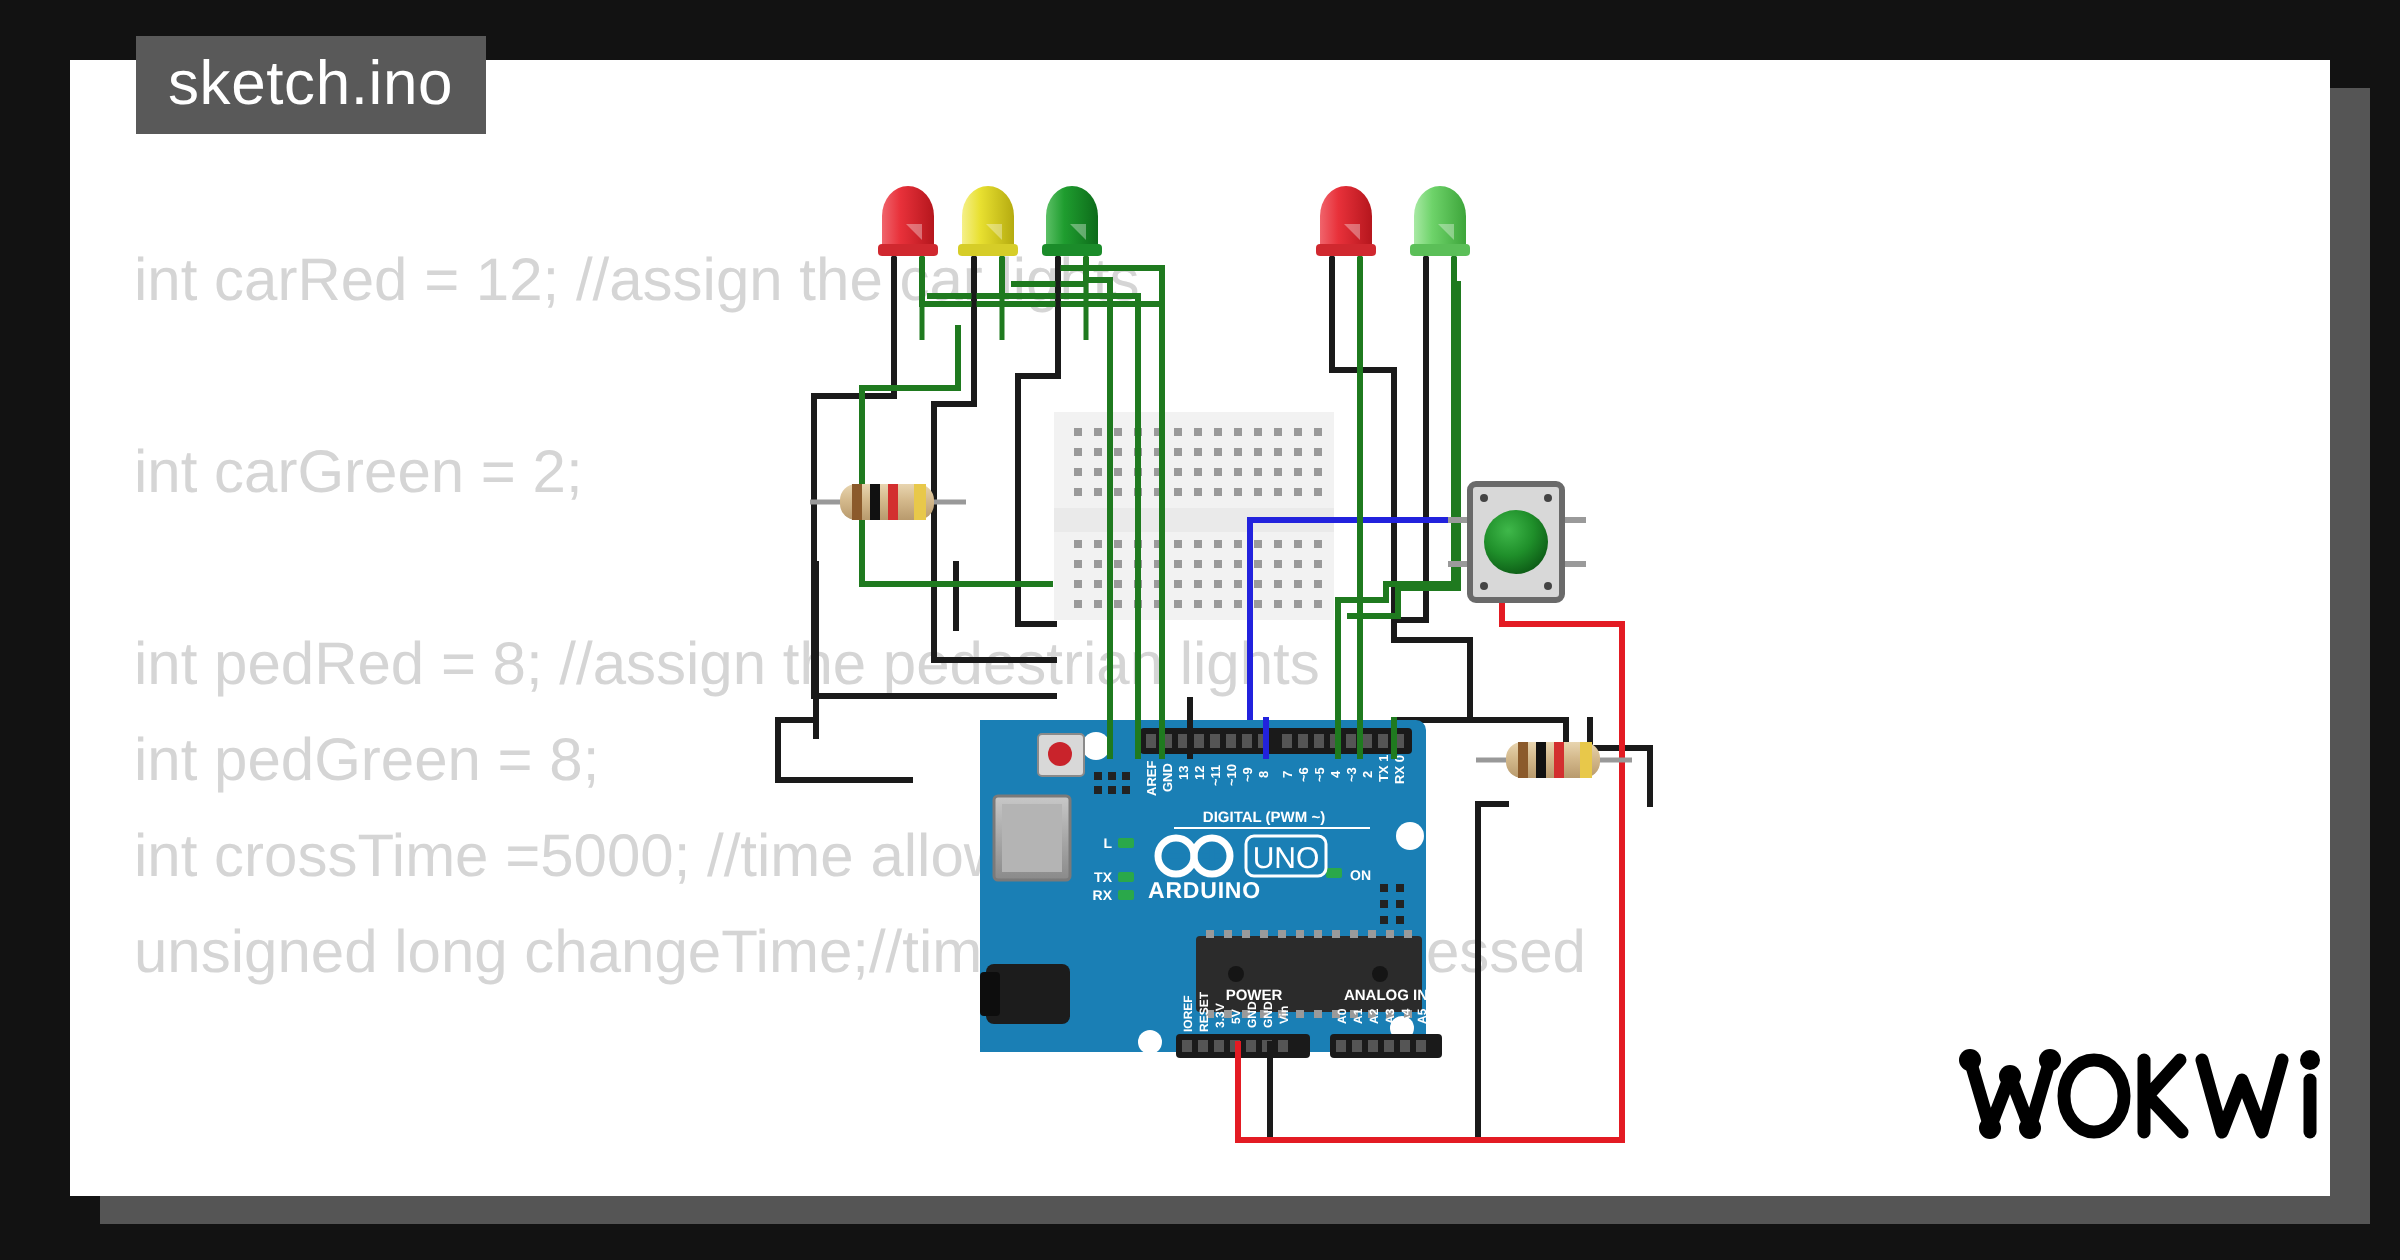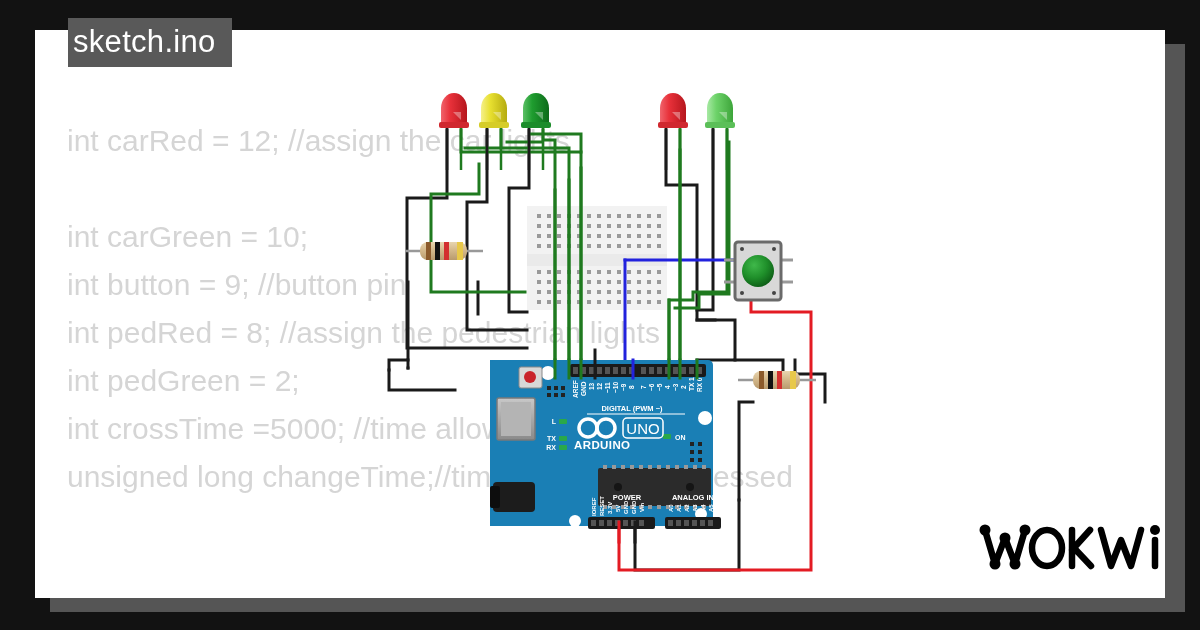--- a/index.html
+++ b/index.html
@@ -24,21 +24,21 @@
     width: 1130px; height: 568px;
     background: #ffffff;
     overflow: hidden;
   }
 
   
   .file-tab {
     position: absolute; left: 68px; top: 18px;
     background: #595959;
     color: #ffffff;
-    padding: 8px 16px 10px 5px;
+    padding: 8px 16px 10px 16px;
     font-size: 31px;
     line-height: 1.0;
     letter-spacing: 0.3px;
     z-index: 40;
     font-family: "Liberation Sans", sans-serif;
   }
 
   
   .code-layer {
     position: absolute; left: 0; top: 0;
@@ -73,24 +73,23 @@
 <body>
 
 <div id="root">
 
   <div class="shadow-band"></div>
 
   <div class="canvas">
 
     <div class="code-layer">
       <div class="code-line" style="top:96px">int carRed = 12; //assign the car lights</div>
-      <div class="code-line" style="top:192px">int carGreen = 10;</div>
-      <div class="code-line" style="top:240px">int button = 9; //button pin</div>
+      <div class="code-line" style="top:192px">int carGreen = 2;</div>
       <div class="code-line" style="top:288px">int pedRed = 8; //assign the pedestrian lights</div>
-      <div class="code-line" style="top:336px">int pedGreen = 2;</div>
+      <div class="code-line" style="top:336px">int pedGreen = 8;</div>
       <div class="code-line" style="top:384px">int crossTime =5000; //time allowed to cross</div>
       <div class="code-line" style="top:432px">unsigned long changeTime;//time since button pressed</div>
       <div class="code-line" style="top:560px"></div>
     </div>
 
     <svg class="circuit" viewBox="0 0 1130 568" width="1130" height="568">
 
       <defs>
         <linearGradient id="ledRed" x1="0" y1="0" x2="1" y2="0">
           <stop offset="0%" stop-color="#f0646c"></stop>

